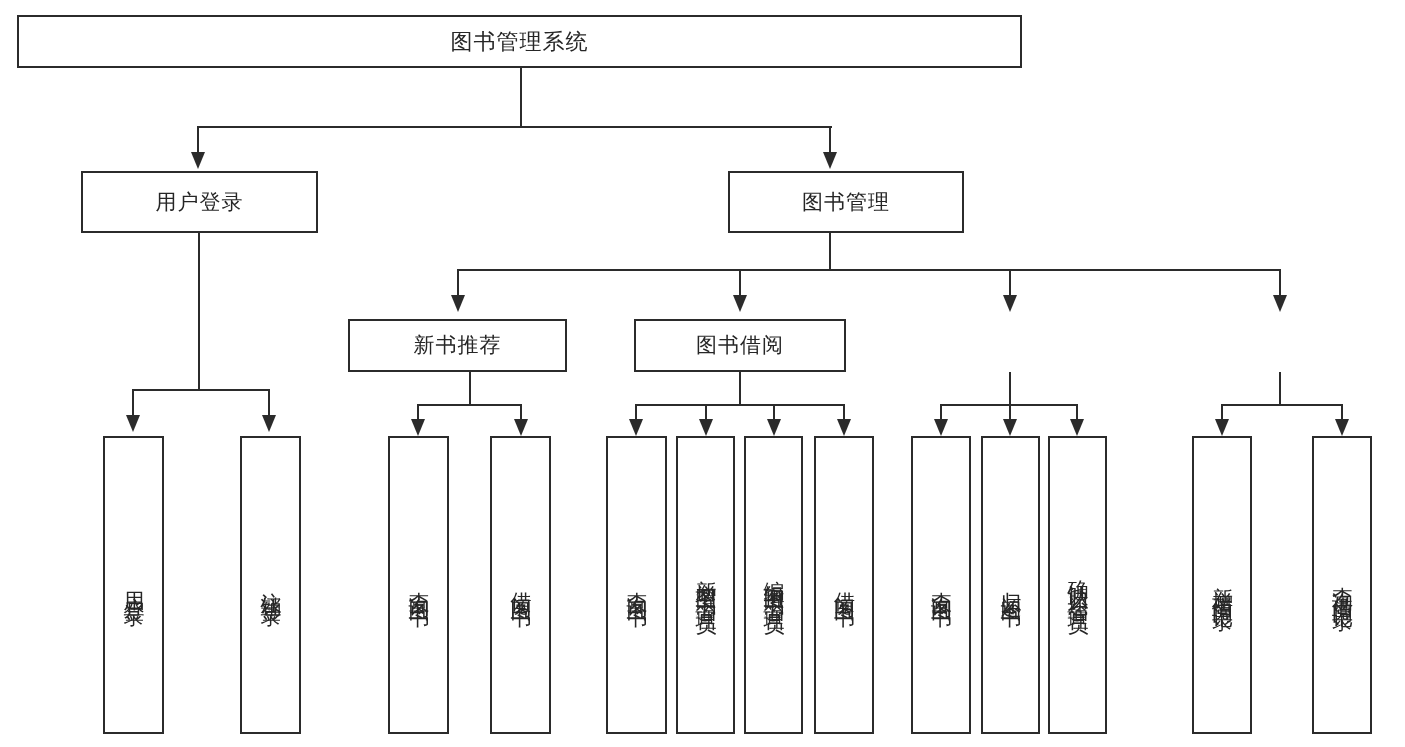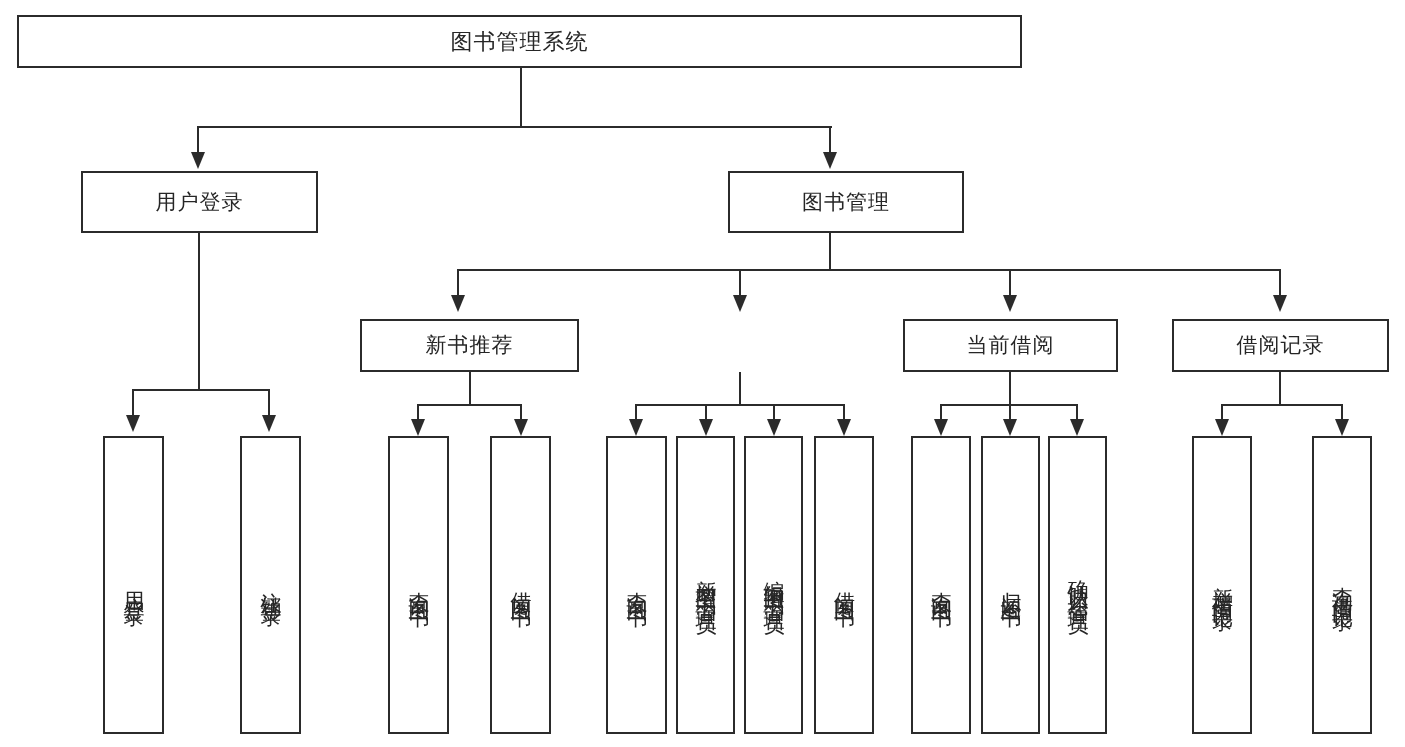--- a/index.html
+++ b/index.html
@@ -110,28 +110,25 @@
   <div class="ln hline" style="left:457px; top:269px; width:824px; height:2px;"></div>
   <div class="ln vline" style="left:457px; top:269px; width:2px; height:27px;"></div>
   <div class="arrow" style="left:451px; top:295px;"></div>
   <div class="ln vline" style="left:739px; top:269px; width:2px; height:27px;"></div>
   <div class="arrow" style="left:733px; top:295px;"></div>
   <div class="ln vline" style="left:1009px; top:269px; width:2px; height:27px;"></div>
   <div class="arrow" style="left:1003px; top:295px;"></div>
   <div class="ln vline" style="left:1279px; top:269px; width:2px; height:27px;"></div>
   <div class="arrow" style="left:1273px; top:295px;"></div>
 
-  <div class="node h" style="left:360px; top:319px; width:219px; height:53px;">
+  <div class="node h" style="left:348px; top:319px; width:219px; height:53px;">
     <span>新书推荐</span>
   </div>
-  <div class="node h" style="left:903px; top:319px; width:215px; height:53px;">
-    <span>当前借阅</span>
-  </div>
-  <div class="node h" style="left:1172px; top:319px; width:217px; height:53px;">
-    <span>借阅记录</span>
+  <div class="node h" style="left:634px; top:319px; width:212px; height:53px;">
+    <span>图书借阅</span>
   </div>
 
   <div class="ln vline" style="left:469px; top:372px; width:2px; height:33px;"></div>
   <div class="ln hline" style="left:417px; top:404px; width:105px; height:2px;"></div>
   <div class="ln vline" style="left:417px; top:404px; width:2px; height:22px;"></div>
   <div class="arrow" style="left:411px; top:419px;"></div>
   <div class="ln vline" style="left:520px; top:404px; width:2px; height:22px;"></div>
   <div class="arrow" style="left:514px; top:419px;"></div>
 
   <div class="ln vline" style="left:739px; top:372px; width:2px; height:33px;"></div>

